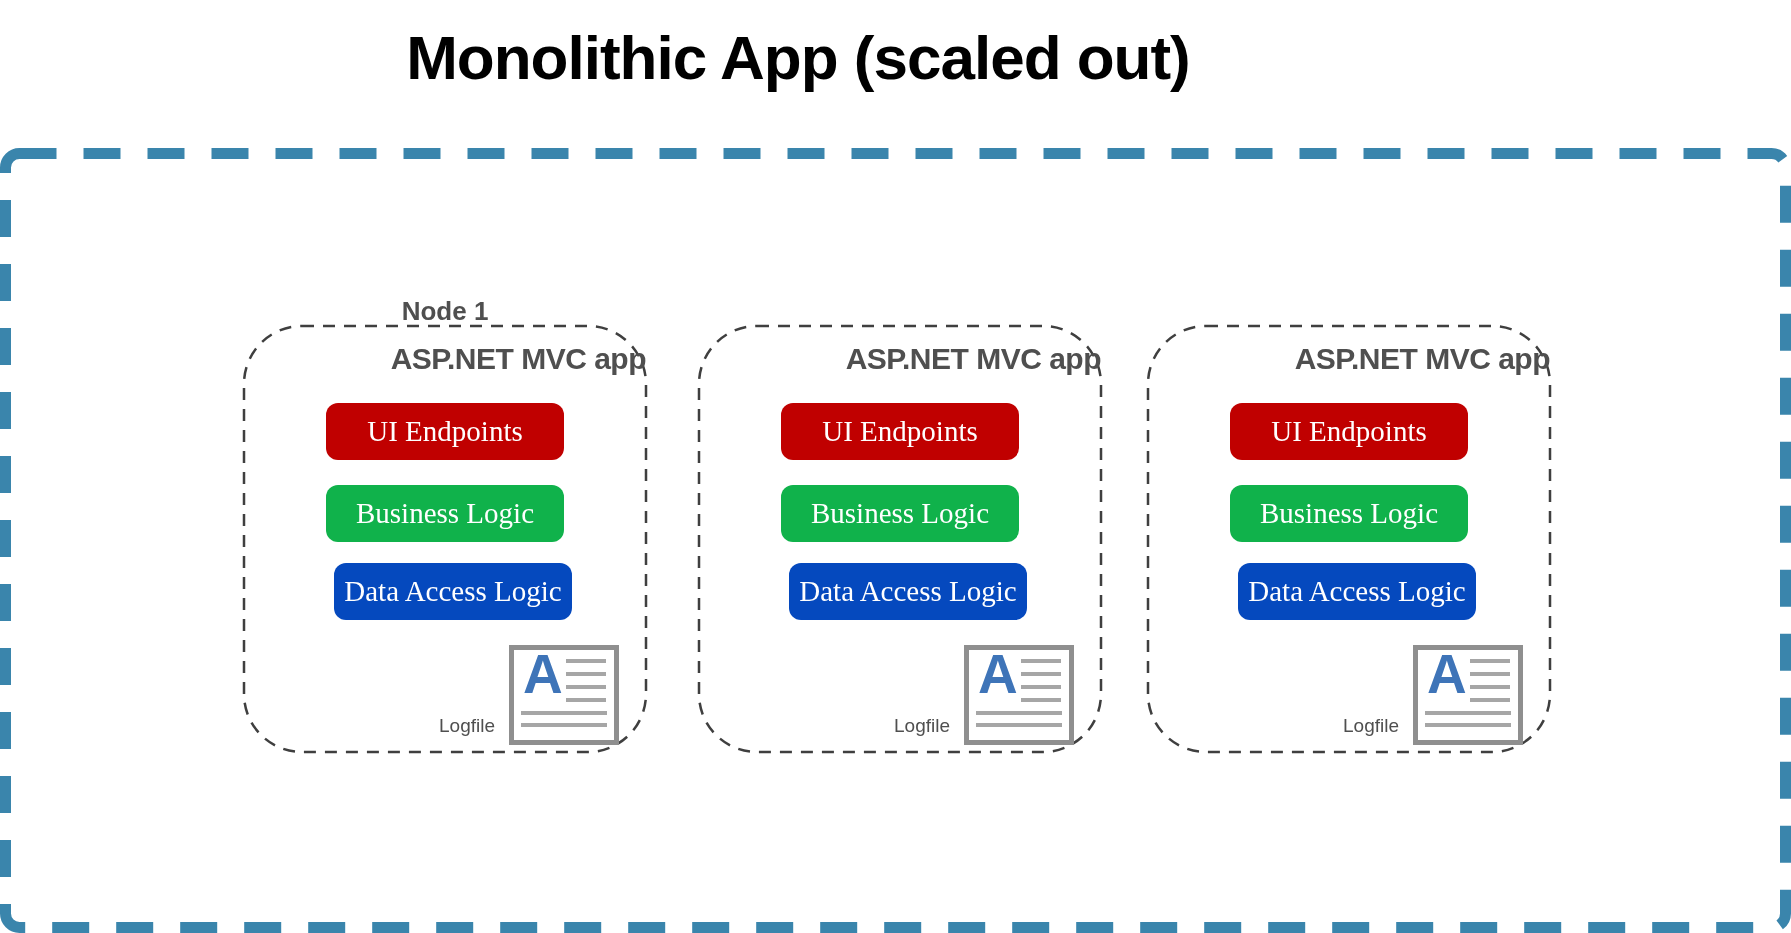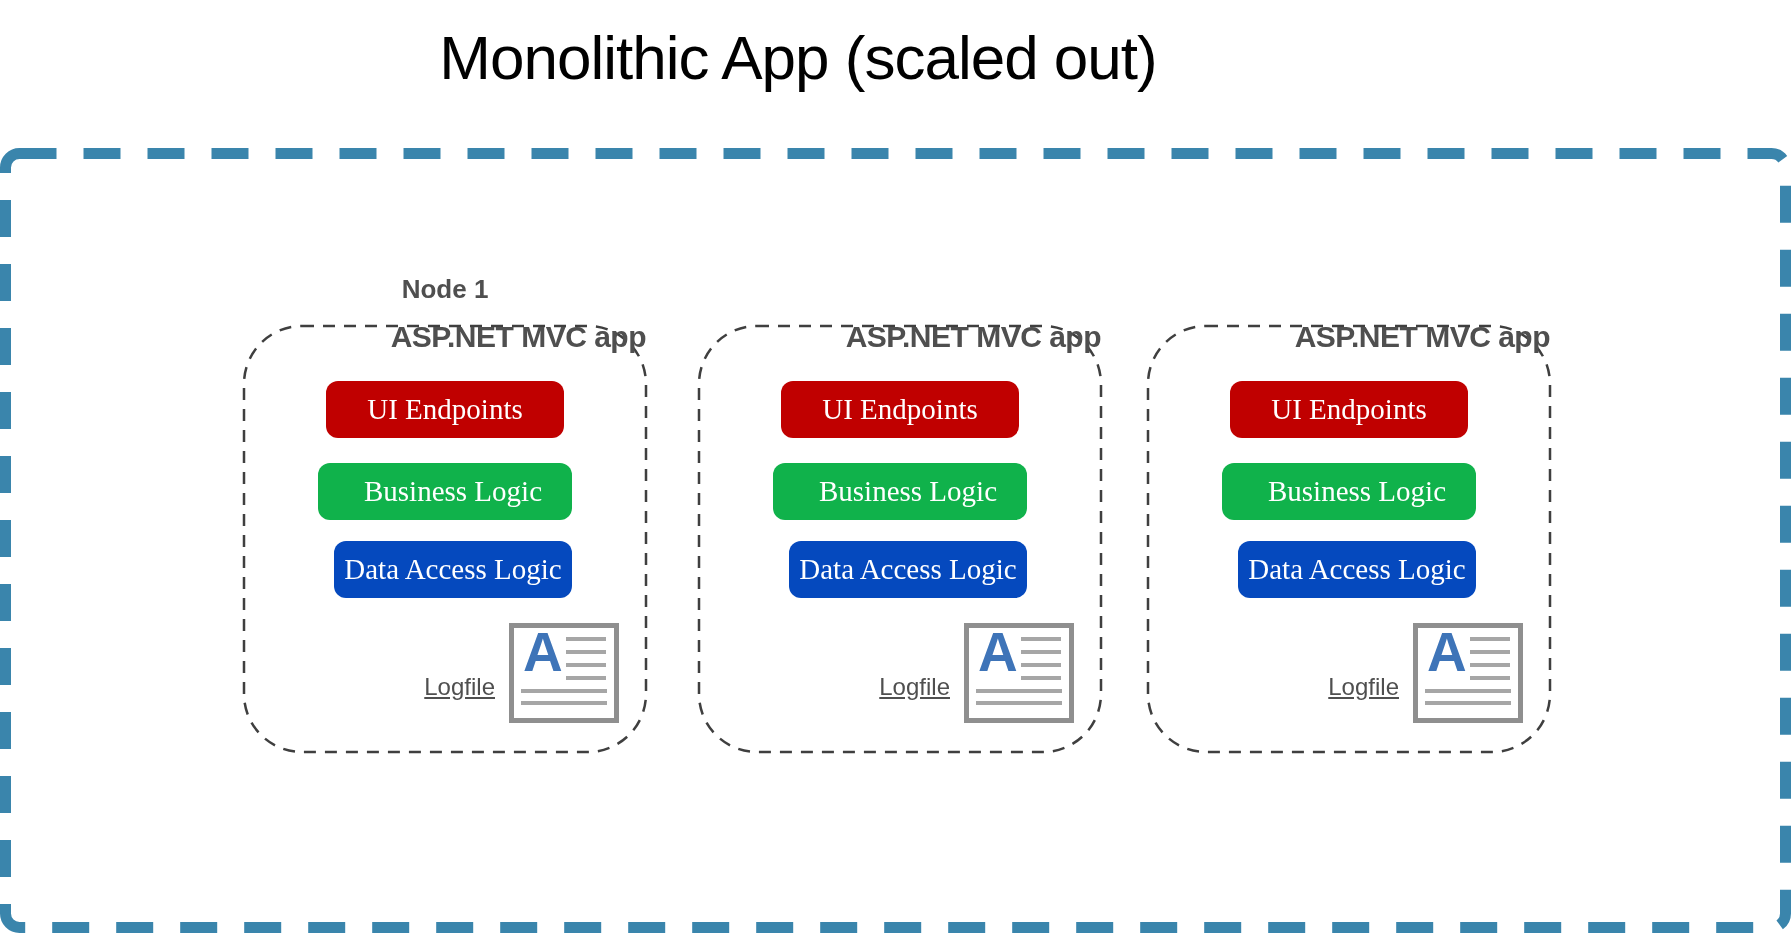--- a/index.html
+++ b/index.html
@@ -13,21 +13,21 @@
   }
 
   
   .page-title {
     position: absolute;
     top: 22px;
     left: 798px;
     transform: translateX(-50%);
     white-space: nowrap;
     font-size: 62px;
-    font-weight: 400;
+    font-weight: 700;
     letter-spacing: -1px;
     color: #000000;
   }
 
   
   svg.borders {
     position: absolute;
     inset: 0;
     width: 1791px;
     height: 933px;
@@ -42,21 +42,21 @@
   .node-rect {
     fill: none;
     stroke: var(--node-border, #3F3F3F);
     stroke-width: 2.5;
     stroke-dasharray: 12 9;
   }
 
   
   .node {
     position: absolute;
-    top: 274px;
+    top: 296px;
     width: 402px;
     height: 470px;
   }
   .node-label {
     position: absolute;
     top: 0; left: 0;
     width: 100%;
     text-align: center;
     font-size: 26px;
     font-weight: bold;
@@ -81,41 +81,40 @@
     border-radius: 12px;
     display: flex;
     align-items: center;
     justify-content: center;
     color: #ffffff;
     font-size: 29px;
     white-space: nowrap;
     font-family: Liberation Serif, serif;
   }
   .layer-red   { top: 107px; background: var(--red,   #C00000); }
-  .layer-green { top: 189px; background: var(--green, #10B24B); padding-left: 16px; }
+  .layer-green { top: 189px; background: var(--green, #10B24B); }
   .layer-blue  { top: 267px; background: var(--blue,  #0549BE); margin-left: 8px; }
 
   
   .logfile-row {
     position: absolute;
     top: 349px;
     left: 0;
     width: 375px;
     height: 100px;
     display: flex;
     align-items: flex-end;
     justify-content: flex-end;
     gap: 14px;
   }
   .logfile-label {
-    font-size: 24px;
+    font-size: 19px;
     color: var(--heading-gray, #595959);
-    margin-bottom: 22px;
+    margin-bottom: 8px;
     white-space: nowrap;
-    text-decoration: underline;
   }
   .doc-icon {
     position: relative;
     flex: none;
     box-sizing: border-box;
     width: 110px;
     height: 100px;
     background: #ffffff;
     border: 5px solid var(--icon-border, #8F8F8F);
   }

